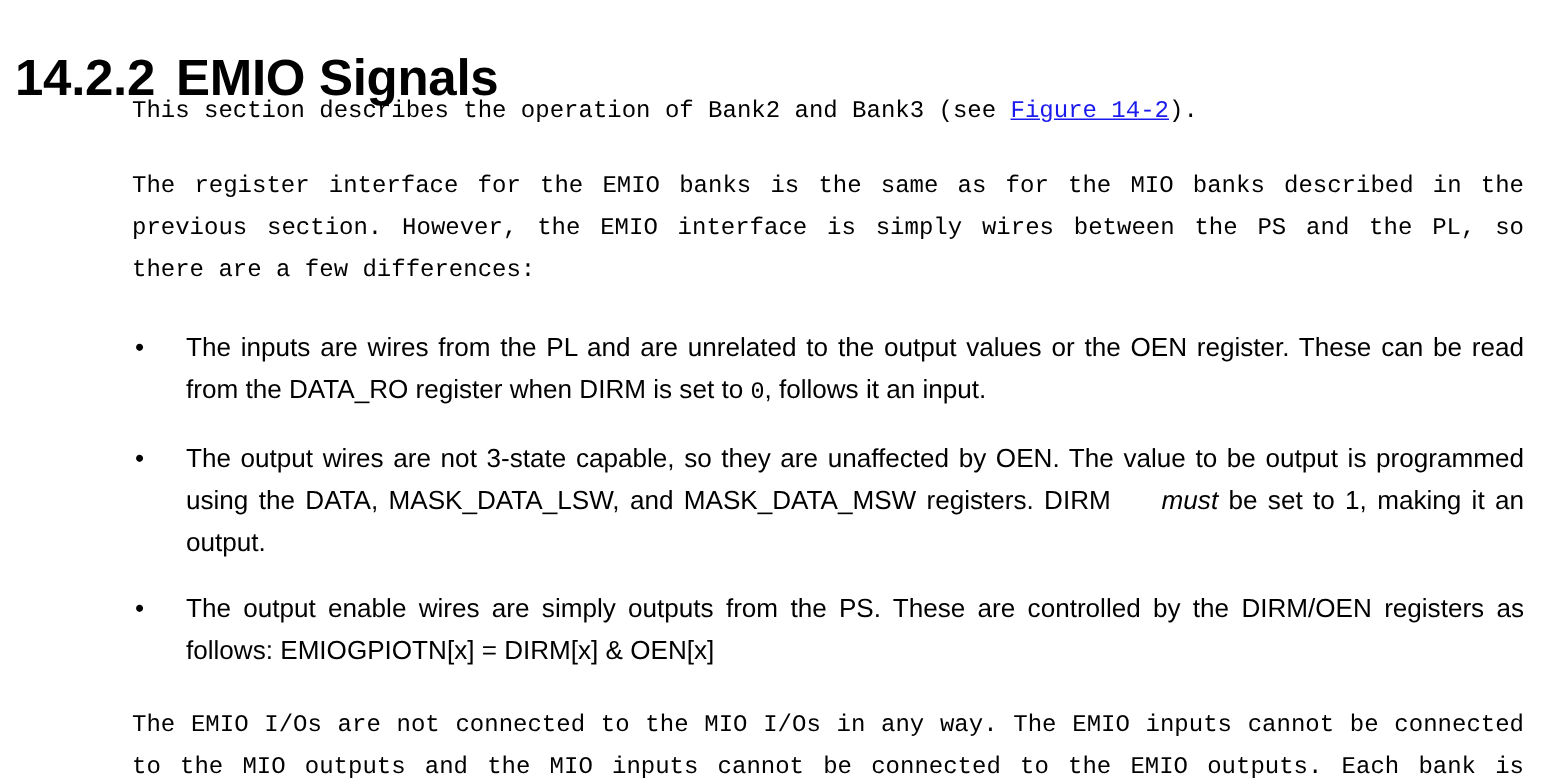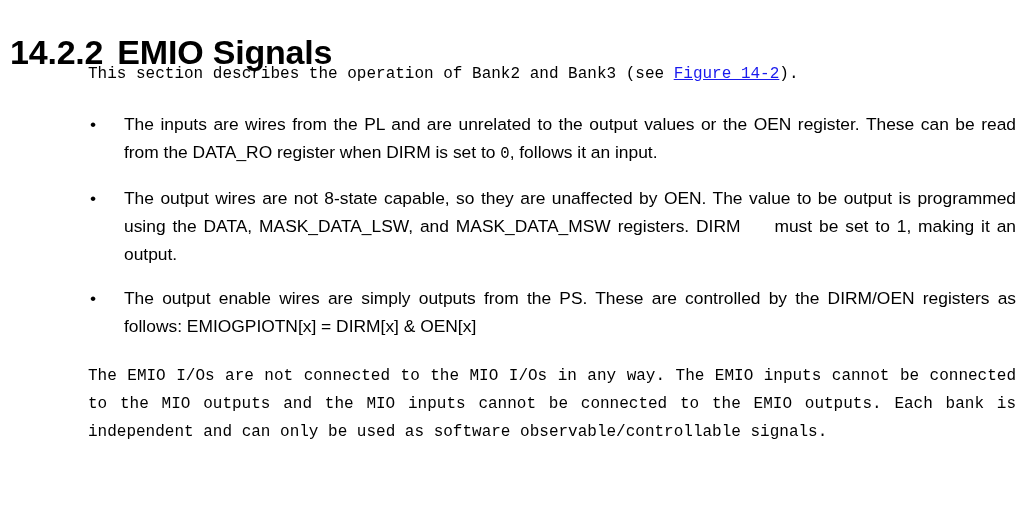--- a/index.html
+++ b/index.html
@@ -102,47 +102,49 @@
 
   
   .link {
     color: #1a1aee;
   }
   .mono {
     font-family: "Liberation Mono", "DejaVu Sans Mono", monospace;
     font-size: 15.6px;
   }
   .ital {
+    font-style: italic;
     margin-left: 27px;
   }
 </style>
 </head>
 <body>
 
 <div class="page">
 
   <h2 class="heading">
     <span class="num">14.2.2</span><span>EMIO Signals</span>
   </h2>
 
   <div class="body-col">
 
     <p class="para para-intro"><span>This section describes the operation of Bank2 and Bank3 (see </span><a class="link" href="#">Figure 14-2</a><span>).</span></p>
 
+    <p class="para para-lead">The register interface for the EMIO banks is the same as for the MIO banks described in the previous section. However, the EMIO interface is simply wires between the PS and the PL, so there are a few differences:</p>
 
     <ul class="bullets">
 
       <li class="bullet">
         <span class="bullet-marker">•</span>
         <span class="bullet-text"><span>The inputs are wires from the PL and are unrelated to the output values or the OEN register. These can be read from the DATA_RO register when DIRM is set to </span><span class="mono">0</span><span>, follows it an input.</span></span>
       </li>
 
       <li class="bullet">
         <span class="bullet-marker">•</span>
-        <span class="bullet-text"><span>The output wires are not 8-state capable, so they are unaffected by OEN. The value to be output is programmed using the DATA, MASK_DATA_LSW, and MASK_DATA_MSW registers. DIRM </span><span class="ital">must</span><span> be set to 1, making it an output.</span></span>
+        <span class="bullet-text"><span>The output wires are not 3-state capable, so they are unaffected by OEN. The value to be output is programmed using the DATA, MASK_DATA_LSW, and MASK_DATA_MSW registers. DIRM </span><span class="ital">must</span><span> be set to 1, making it an output.</span></span>
       </li>
 
       <li class="bullet">
         <span class="bullet-marker">•</span>
         <span class="bullet-text"><span>The output enable wires are simply outputs from the PS. These are controlled by the DIRM/OEN registers as follows: EMIOGPIOTN[x] = DIRM[x] &amp; OEN[x]</span></span>
       </li>
 
     </ul>
 
     <p class="para para-tail">The EMIO I/Os are not connected to the MIO I/Os in any way. The EMIO inputs cannot be connected to the MIO outputs and the MIO inputs cannot be connected to the EMIO outputs. Each bank is independent and can only be used as software observable/controllable signals.</p>

